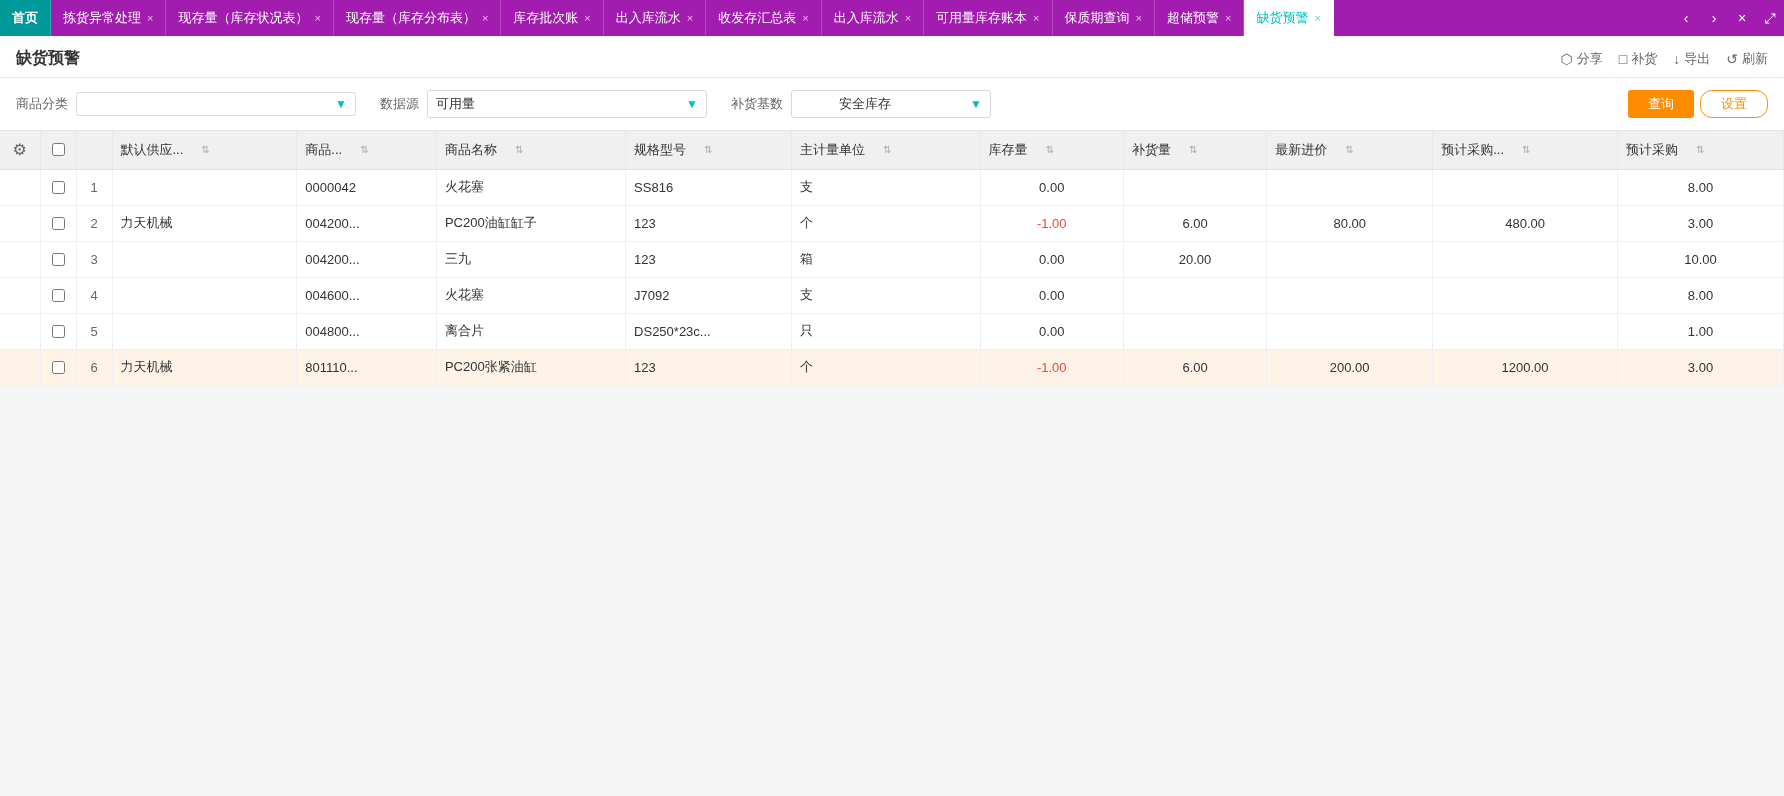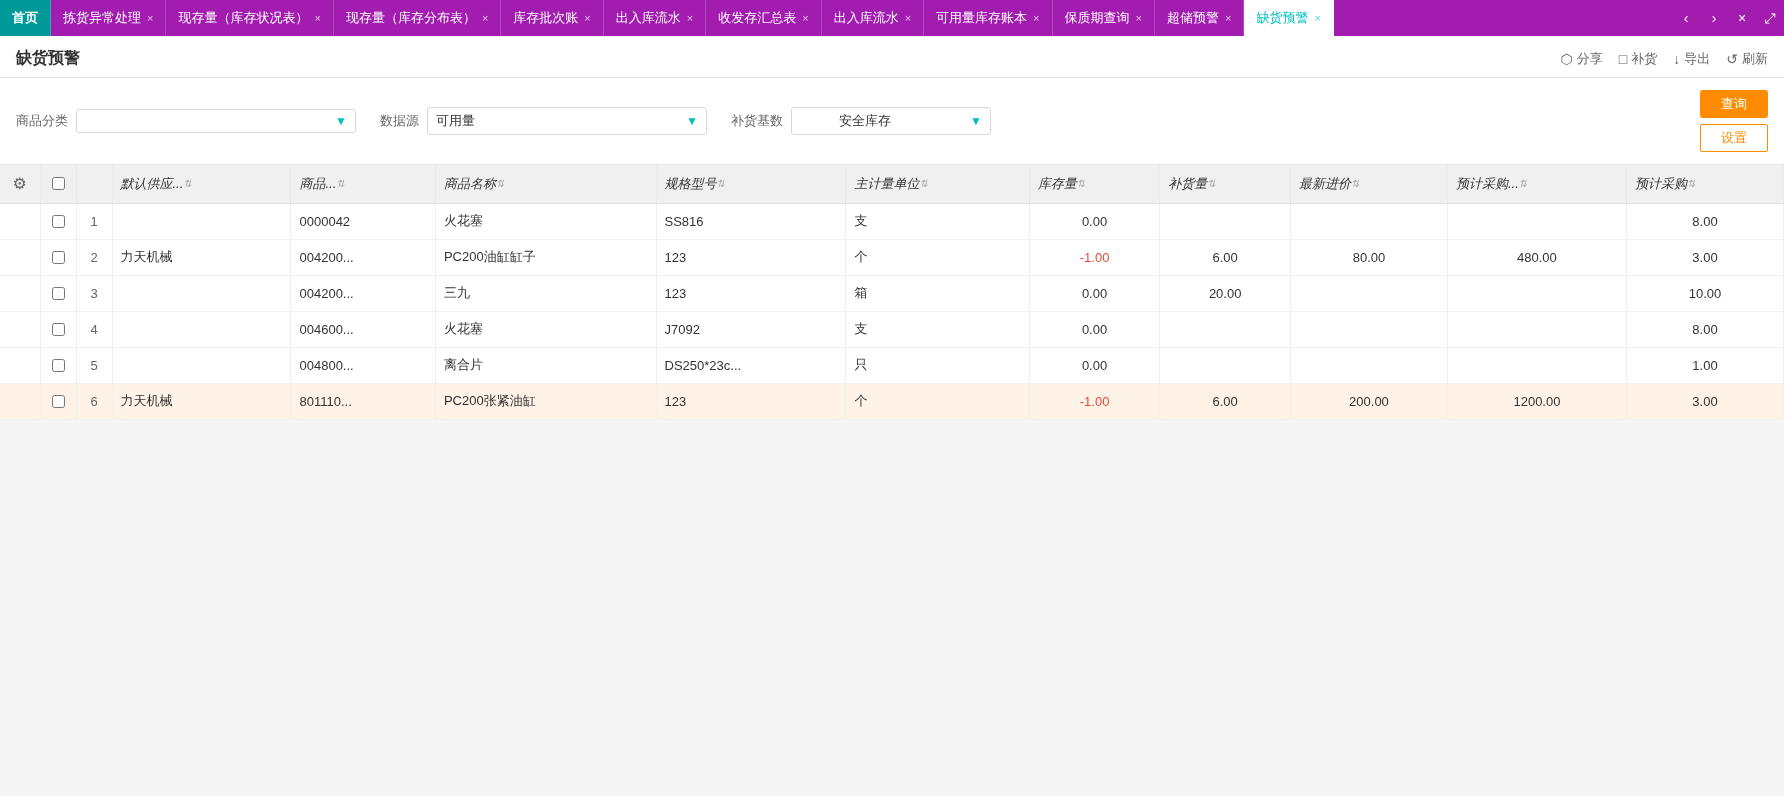--- a/index.html
+++ b/index.html
@@ -116,38 +116,37 @@
       justify-content: space-between;
       color: #333;
     }
     .filter-select-wide { min-width: 280px; }
     .filter-select-medium { min-width: 200px; padding-left: 47px; }
     .dropdown-arrow { color: #00bfbf; font-size: 12px; }
 
     .filter-actions {
       margin-left: auto;
       display: flex;
-      flex-direction: column;
       gap: 6px;
     }
     .btn-query {
       background: #ff8c00;
       color: #fff;
       border: none;
       border-radius: 3px;
       padding: 5px 20px;
       cursor: pointer;
       font-size: 13px;
       min-width: 60px;
     }
     .btn-settings {
       background: #fff;
       color: #ff8c00;
       border: 1px solid #ff8c00;
-      border-radius: 2px;
+      border-radius: 12px;
       padding: 4px 20px;
       cursor: pointer;
       font-size: 13px;
       min-width: 60px;
     }
 
     
     .table-container {
       overflow-x: auto;
     }
@@ -166,22 +165,21 @@
       color: #333;
       font-weight: normal;
       border-bottom: 1px solid #e0e0e0;
       border-right: 1px solid #e8e8e8;
       white-space: nowrap;
       user-select: none;
     }
     thead th .col-header {
       display: flex;
       align-items: center;
-      gap: 0;
-      font-style: italic;
+      gap: 18px;
     }
     thead th .sort-icon { color: #aaa; font-size: 10px; }
     .th-settings { width: 40px; text-align: center; }
     .th-checkbox { width: 36px; text-align: center; }
     .th-num { width: 36px; text-align: center; }
 
     tbody tr {
       height: 36px;
       border-bottom: 1px solid #f0f0f0;
     }

